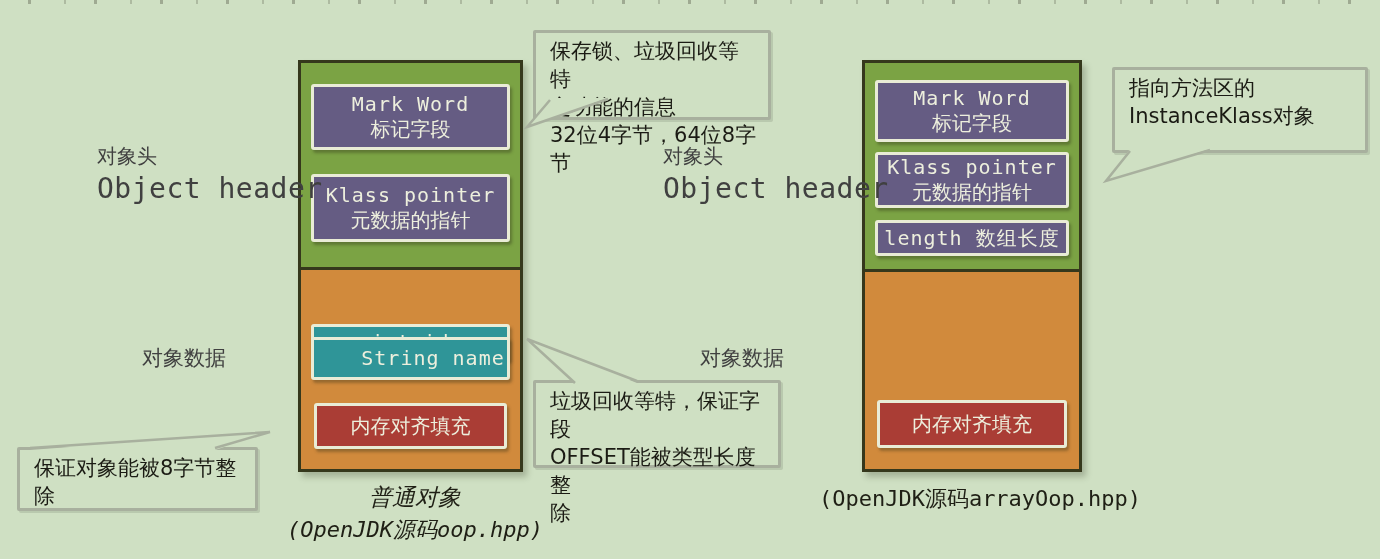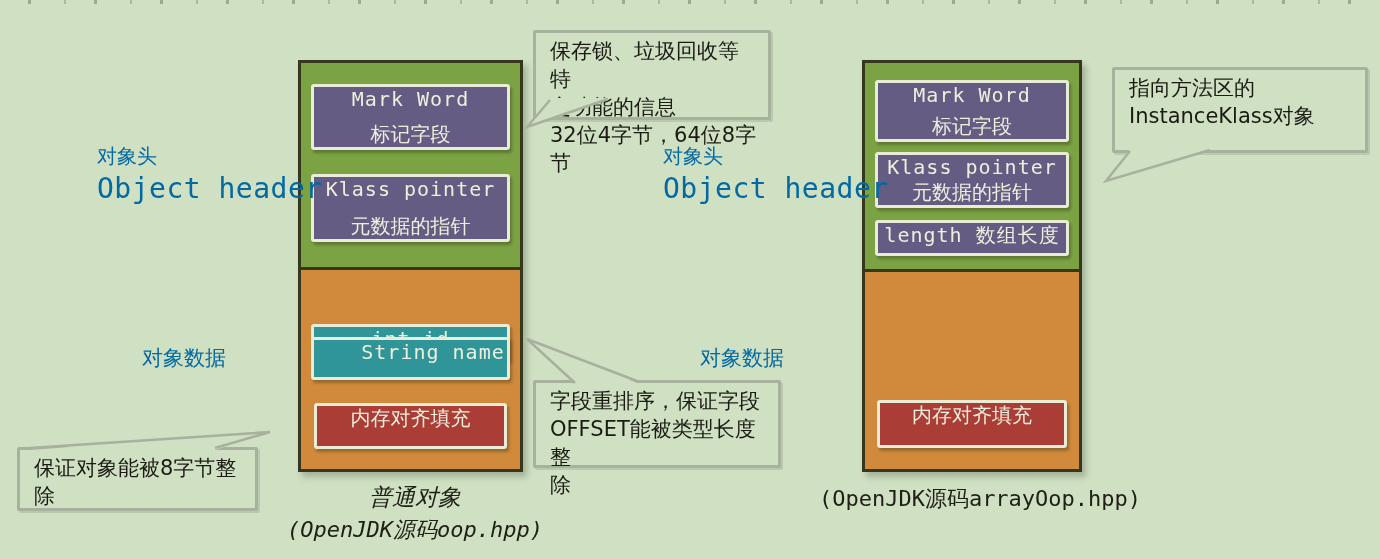--- a/index.html
+++ b/index.html
@@ -32,21 +32,21 @@
   .obj-left .sect-header{height:210px;}
   .obj-left .sect-data{height:202px;}
   .obj-right .sect-header{height:212px;}
   .obj-right .sect-data{height:200px;}
 
   .cell{
     position:absolute;left:10px;right:10px;
     box-sizing:border-box;
     border:3px solid #e9ecd6;border-radius:3px;
     box-shadow:2px 3px 3px rgba(40,40,20,.35);
-    display:flex;flex-direction:column;align-items:center;justify-content:space-between;
+    display:flex;flex-direction:column;align-items:center;justify-content:center;
     color:#edefdd;text-align:center;line-height:1.25;
   }
   .cell .mono{font-family:"DejaVu Sans Mono",monospace;font-size:20px;letter-spacing:1px;white-space:nowrap;}
   .cell .zh{font-family:"DejaVu Sans",sans-serif;font-size:20px;white-space:nowrap;}
   .cell-purple{background:#655c83;}
   .cell-teal{background:#2f9598;}
   .cell-red{background:#aa3d35;}
 
   
   .obj-left .c-mark {top:21px;height:66px;}
@@ -54,21 +54,21 @@
   .obj-left .c-int  {top:14px;height:37px;margin-top:40px;}
   .obj-left .c-str  {top:67px;height:43px;padding-left:45px;}
   .obj-left .c-pad  {top:133px;height:46px;left:13px;right:13px;}
   
   .obj-right .c-mark {top:17px;height:62px;}
   .obj-right .c-klass{top:89px;height:56px;}
   .obj-right .c-len  {top:157px;height:36px;}
   .obj-right .c-pad  {top:128px;height:48px;left:12px;right:12px;}
 
   
-  .side-label{position:absolute;color:#0369a1;line-height:1.35;}
+  .side-label{position:absolute;color:#404040;line-height:1.35;}
   .side-label .zh{font-family:"DejaVu Sans",sans-serif;font-size:20px;display:block;}
   .side-label .en{font-family:"DejaVu Sans Mono",monospace;font-size:28px;display:block;letter-spacing:.5px;}
   .lbl-header-left{left:97px;top:143px;}
   .lbl-data-left{left:142px;top:344px;font-family:"DejaVu Sans",sans-serif;font-size:21px;}
   .lbl-header-right{left:663px;top:143px;}
   .lbl-data-right{left:700px;top:344px;font-family:"DejaVu Sans",sans-serif;font-size:21px;}
 
   
   .caption{position:absolute;text-align:center;color:#1f1f15;}
   .caption .l1{font-family:"DejaVu Sans",sans-serif;font-size:23px;display:block;}
@@ -164,21 +164,21 @@
     <span class="l1">普通对象</span>
     <span class="l2">(OpenJDK源码oop.hpp)</span>
   </div>
   <div class="caption cap-right">
     <span class="l2">(OpenJDK源码arrayOop.hpp)</span>
   </div>
 
   <div class="callout co-top">保存锁、垃圾回收等特
 定功能的信息
 32位4字节，64位8字节</div>
-  <div class="callout co-mid">字段重排序，保证字段
+  <div class="callout co-mid">垃圾回收等特，保证字段
 OFFSET能被类型长度整
 除</div>
   <div class="callout co-bl">保证对象能被8字节整
 除</div>
   <div class="callout co-right">指向方法区的
 InstanceKlass对象</div>
 
   <svg class="tails" viewBox="0 0 1380 559">
 
     <polygon points="550,98 527,127 608,98" fill="#cfe0c3"></polygon>

